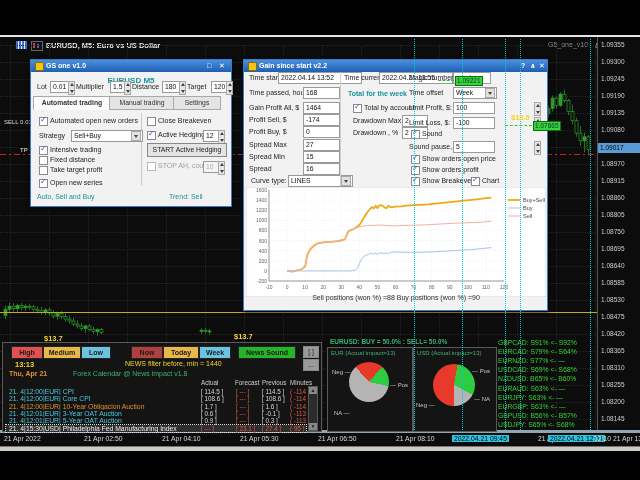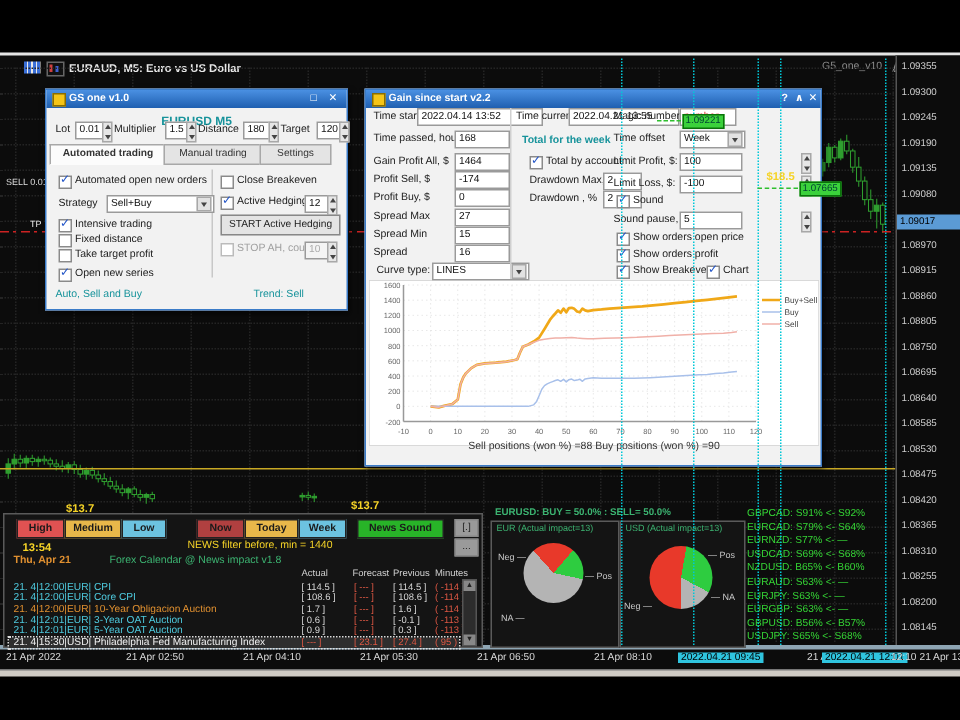--- a/index.html
+++ b/index.html
@@ -49,21 +49,21 @@
 <body>
 
 <div id="screen">
   <div id="win">
 
     <div class="abs" style="left:16px;top:4px;width:11px;height:8px;background:repeating-linear-gradient(90deg,#3a6fd8 0 2px,#e8e8e8 2px 3px);"></div>
     <div class="abs" style="left:31px;top:4px;width:10px;height:8px;background:#111;border:1px solid #666;">
       <div class="abs" style="left:1px;top:1px;width:2px;height:5px;background:#d04040;"></div>
       <div class="abs" style="left:5px;top:2px;width:2px;height:4px;background:#4060d0;"></div>
     </div>
-    <span class="abs" id="titlebar-text" style="left:46px;top:4px;">EURAUD, M5: Euro vs US Dollar</span>
+    <span class="abs" id="titlebar-text" style="left:46px;top:4px;">EURUSD, M5: Euro vs US Dollar</span>
     <span class="abs watermark" style="left:548px;top:4px;">G5_one_v10</span>
     <div class="abs" style="left:596px;top:4px;width:9px;height:5px;background:#1a1a1a;border:1px solid #888;transform:skewX(-20deg);"></div>
 
     <div id="gridlayer" class="abs" style="left:0;top:0;width:597px;height:393px;">
         <div class="abs hgrid" style="left: 0px; top: 8px; width: 596px; height: 0px;"></div>
         <div class="abs hgrid" style="left: 0px; top: 25px; width: 596px; height: 0px;"></div>
         <div class="abs hgrid" style="left: 0px; top: 42px; width: 596px; height: 0px;"></div>
         <div class="abs hgrid" style="left: 0px; top: 59px; width: 596px; height: 0px;"></div>
         <div class="abs hgrid" style="left: 0px; top: 76px; width: 596px; height: 0px;"></div>
         <div class="abs hgrid" style="left: 0px; top: 93px; width: 596px; height: 0px;"></div>
@@ -461,21 +461,21 @@
 
     <span class="abs yellowtag" style="left:44px;top:297px;">$13.7</span>
     <span class="abs yellowtag" style="left:234px;top:295px;">$13.7</span>
     <span class="abs yellowtag" style="left:511px;top:76px;z-index:50;">$18.5</span>
     <div class="abs greendash" style="left:438px;top:43px;width:16px;"></div>
     <span class="abs greentag" style="left:455px;top:39px;">1.09221</span>
     <div class="abs greendash" style="left:505px;top:88px;width:27px;"></div>
     <span class="abs greentag" style="left:533px;top:84px;">1.07665</span>
 
     <div id="news" class="abs panel" style="left:2px;top:305px;width:318px;height:88px;z-index:30;">
-      <span class="abs" style="left:12px;top:17px;color:#f5d327;font-size:7.5px;font-weight:bold;">13:54</span>
+      <span class="abs" style="left:12px;top:17px;color:#f5d327;font-size:7.5px;font-weight:bold;">13:13</span>
       <span class="abs" style="left:122px;top:17px;color:#f5d327;font-size:7px;">NEWS filter before, min = 1440</span>
       <span class="abs" style="left:6px;top:27px;color:#e09030;font-size:7px;font-weight:bold;">Thu, Apr 21</span>
       <span class="abs" style="left:70px;top:27px;color:#3cb371;font-size:7px;">Forex Calendar @ News impact v1.8</span>
       <div id="news-headers">
           <div class="abs newstext" style="left: 198px; top: 36px; color: rgb(207, 207, 207); font-size: 6.3px;">Actual</div>
           <div class="abs newstext" style="left: 232px; top: 36px; color: rgb(207, 207, 207); font-size: 6.3px;">Forecast</div>
           <div class="abs newstext" style="left: 259px; top: 36px; color: rgb(207, 207, 207); font-size: 6.3px;">Previous</div>
           <div class="abs newstext" style="left: 287px; top: 36px; color: rgb(207, 207, 207); font-size: 6.3px;">Minutes</div>
         </div>
       <div id="news-rows">

